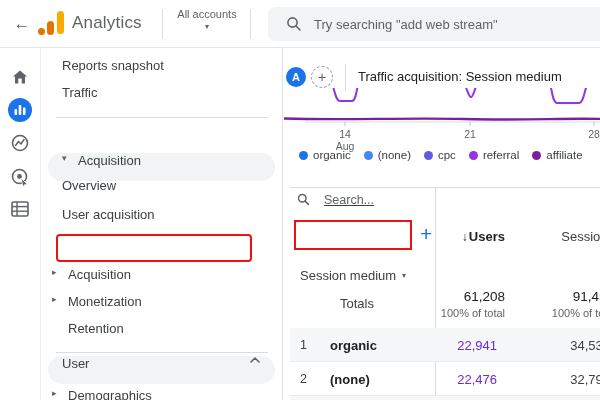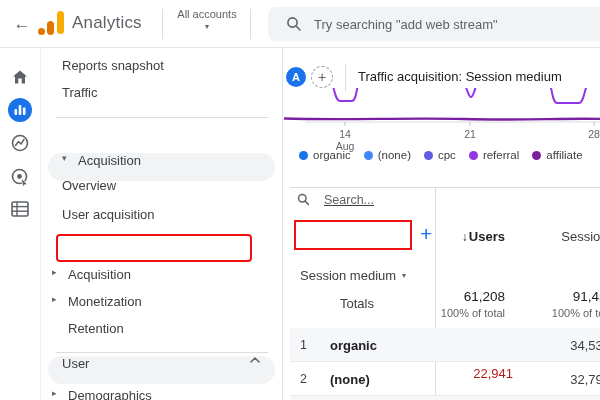--- a/index.html
+++ b/index.html
@@ -99,21 +99,21 @@
   .tot-users-pct { position:absolute; right:95px; top:259px; font-size:11px; color:#5f6368; }
   .tot-sess { position:absolute; right:-14px; top:241px; font-size:13.5px; font-weight:500;
     color:#202124; }
   .tot-sess-pct { position:absolute; right:-16px; top:259px; font-size:11px; color:#5f6368; }
   .tbl-line2 { position:absolute; left:6px; right:-2px; top:280px; height:1px; background:#dadce0; }
   .trow { position:absolute; left:6px; right:-2px; height:34px; }
   .trow.alt { background:#f6f7f8; }
   .trow .sep { position:absolute; left:0; right:0; bottom:0; height:1px; background:#e8eaed; }
   .trow .num { position:absolute; left:10px; top:10px; font-size:12.5px; color:#3c4043; }
   .trow .dim { position:absolute; left:40px; top:10px; font-size:13px; font-weight:600; color:#202124; }
-  .trow .u { position:absolute; right:89px; top:10px; font-size:13px; color:#b91c1c;margin-top:28px; }
+  .trow .u { position:absolute; right:105px; top:10px; font-size:13px; color:#6d28d9; }
   .trow .s { position:absolute; right:-8px; top:10px; font-size:13px; color:#3c4043; }
 </style>
 </head>
 <body>
 
 <div class="topbar">
   <div class="back">←</div>
   <div class="ga-logo">
     <div class="ga-dot"></div>
     <div class="ga-bar-mid"></div>

